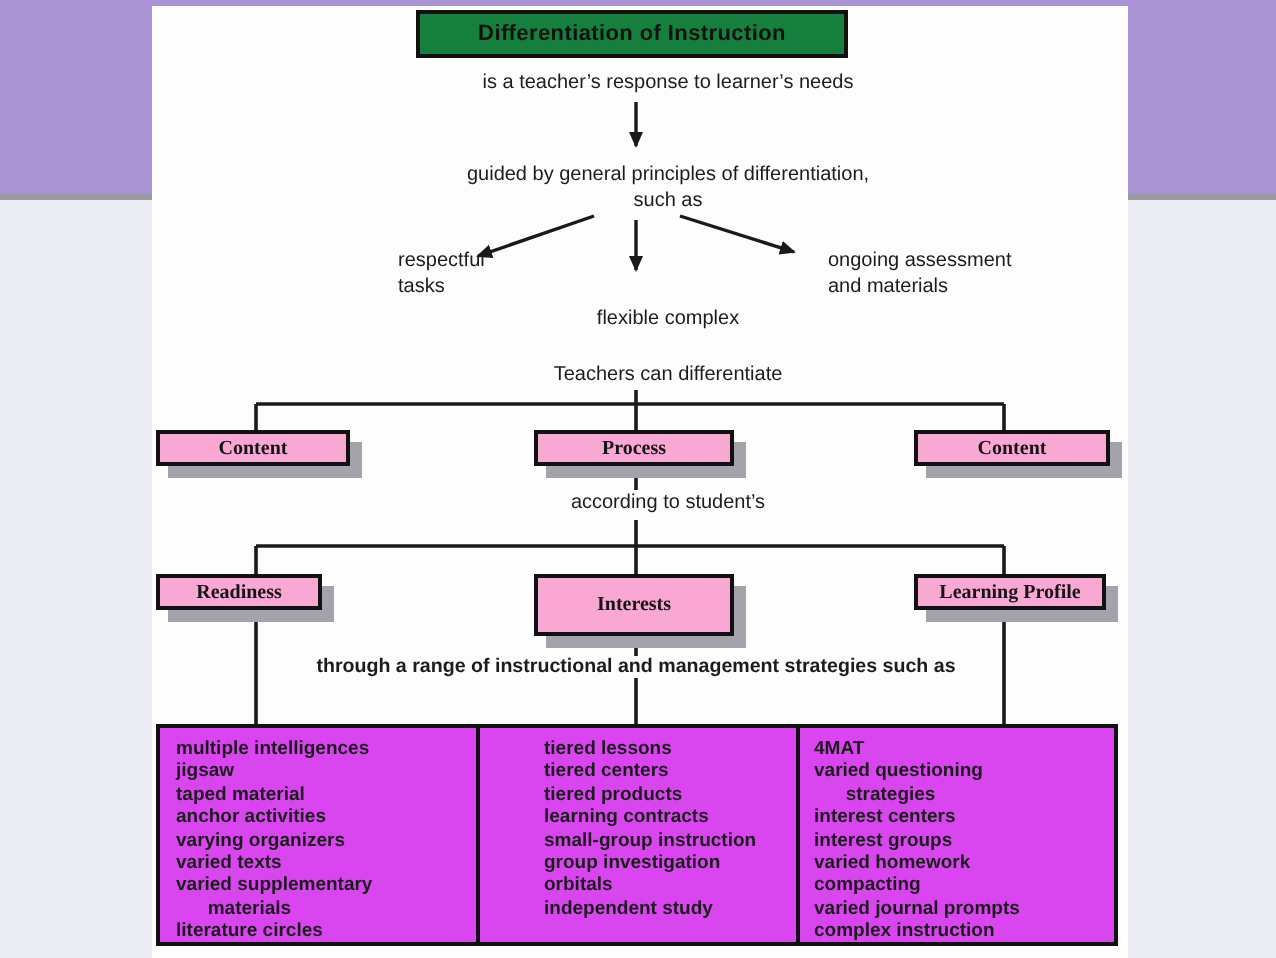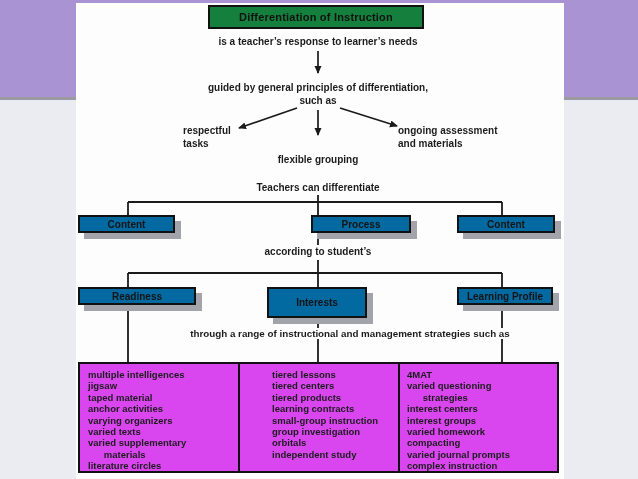--- a/index.html
+++ b/index.html
@@ -2,34 +2,34 @@
 <html><head>
 <meta charset="utf-8">
 <style>
   html,body{margin:0;padding:0;}
   body{background:#ebebf2;font-family:"Liberation Sans","DejaVu Sans",sans-serif;}
   .stage{position:relative;width:638px;height:479px;overflow:hidden;background:#ebebf2;}
   .purple-band{position:absolute;left:0;top:0;width:638px;height:97px;background:#a993d3;}
   .gray-rule{position:absolute;left:0;top:97px;width:638px;height:3px;background:#9a9aa2;}
   .page{position:absolute;left:76px;top:3px;width:488px;height:476px;background:#fdfdfd;}
   .lines{position:absolute;left:0;top:0;width:488px;height:476px;}
-  .t{position:absolute;font-weight:700;color:#1c1c1c;font-size:10px;line-height:12.5px;white-space:pre;}
+  .t{position:absolute;font-weight:400;color:#1c1c1c;font-size:10px;line-height:12.5px;white-space:pre;padding-left:16px;}
   .ctr{left:0;width:484px;text-align:center;}
-  .node{position:absolute;background:#0369a1;border:2px solid #111;box-shadow:6px 6px 0 0 #a3a3ab;
+  .node{position:absolute;background:#f9a8d4;border:2px solid #111;box-shadow:6px 6px 0 0 #a3a3ab;
         display:flex;align-items:center;justify-content:center;
-        font-weight:700;font-size:10px;color:#141414;box-sizing:border-box;}
+        font-weight:700;font-size:10px;color:#141414;box-sizing:border-box;font-family:Liberation Serif, serif;}
   .title-box{position:absolute;left:132px;top:2px;width:216px;height:24px;background:#15803d;
         border:2px solid #111;display:flex;align-items:center;justify-content:center;
         font-weight:700;font-size:11px;color:#111;box-sizing:border-box;letter-spacing:.2px;}
   .bigbox{position:absolute;left:2px;top:359px;width:481px;height:111px;background:#d946ef;
         border:2px solid #111;box-sizing:border-box;}
   .sep{position:absolute;top:0;bottom:0;width:2px;background:#111;}
   .col{position:absolute;top:5px;font-weight:700;font-size:9.5px;line-height:11.4px;
         color:#1c1c1c;white-space:pre;}
-  .strat{position:absolute;top:320px;left:0;width:484px;text-align:center;padding-left:32px;}
+  .strat{position:absolute;top:320px;left:0;width:484px;text-align:center;}
   .strat span{background:#fdfdfd;padding:0 3px;font-weight:700;font-size:9.8px;color:#1c1c1c;}
 </style>
 </head>
 <body>
 
 <div class="stage">
   <div class="purple-band"></div>
   <div class="gray-rule"></div>
 
   <div class="page">
@@ -72,31 +72,31 @@
 
     <div class="t ctr" style="top:33px;">is a teacher’s response to learner’s needs</div>
 
     <div class="t ctr" style="top:79px;">guided by general principles of differentiation,
 such as</div>
 
     <div class="t" style="left:107px;top:122px;">respectful
 tasks</div>
     <div class="t" style="left:322px;top:122px;">ongoing assessment
 and materials</div>
-    <div class="t ctr" style="top:151px;">flexible grouping</div>
+    <div class="t ctr" style="top:151px;">flexible complex</div>
 
     <div class="t ctr" style="top:179px;">Teachers can differentiate</div>
 
     <div class="node" style="left:2px;top:212px;width:97px;height:18px;">Content</div>
-    <div class="node" style="left:191px;top:212px;width:100px;height:18px;margin-left:44px;">Process</div>
+    <div class="node" style="left:191px;top:212px;width:100px;height:18px;">Process</div>
     <div class="node" style="left:381px;top:212px;width:98px;height:18px;">Content</div>
 
     <div class="t ctr" style="top:243px;">according to student’s</div>
 
-    <div class="node" style="left:2px;top:284px;width:118px;height:18px;">Readiness</div>
+    <div class="node" style="left:2px;top:284px;width:83px;height:18px;">Readiness</div>
     <div class="node" style="left:191px;top:284px;width:100px;height:31px;">Interests</div>
     <div class="node" style="left:381px;top:284px;width:96px;height:18px;">Learning Profile</div>
 
     <div class="strat">
       <span>through a range of instructional and management strategies such as</span>
     </div>
 
     <div class="bigbox">
       <div class="sep" style="left:158px;"></div>
       <div class="sep" style="left:318px;"></div>

